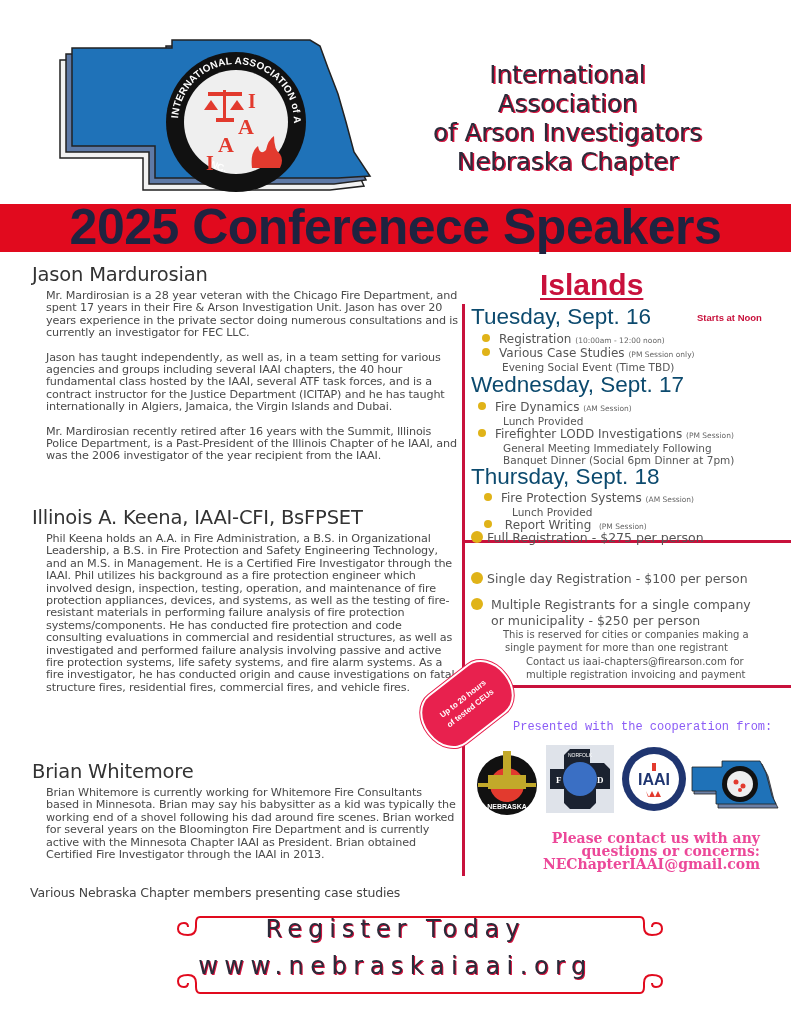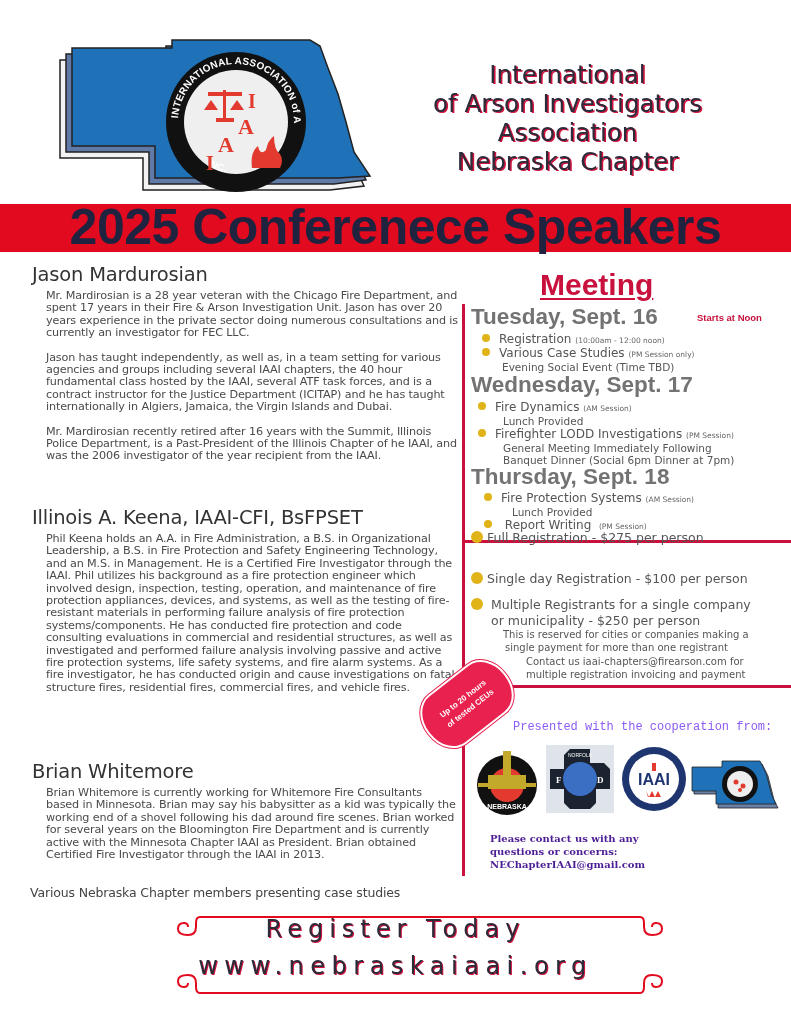--- a/index.html
+++ b/index.html
@@ -43,21 +43,21 @@
   
   .right-border { position: absolute; left: 462px; top: 304px; width: 3px; height: 572px; background: #c8113c; }
   .hr-red { position: absolute; height: 3px; background: #c8113c; }
   .schedule-title {
     position: absolute; left: 540px; top: 268px; font-family: "Liberation Sans", sans-serif;
     font-weight: 700; font-size: 30px; color: #c8113c; text-decoration: underline;
     text-decoration-thickness: 2px; text-underline-offset: 3px;
   }
   .day {
     position: absolute; left: 471px; font-family: "Liberation Sans", sans-serif;
-    font-weight: 700; font-size: 22.5px; color: #737373; letter-spacing: 0px;
+    font-weight: 400; font-size: 22.5px; color: #0c4a6e; letter-spacing: 0px;
   }
   .starts-noon {
     position: absolute; left: 697px; top: 312px; font-family: "Liberation Sans", sans-serif;
     font-weight: 700; font-size: 9.5px; color: #c8113c;
   }
   .item { position: absolute; font-size: 12px; color: #555; white-space: nowrap; }
   .item .dot {
     display: inline-block; width: 8px; height: 8px; border-radius: 50%;
     background: #e0b318; margin-right: 9px; vertical-align: 1px;
   }
@@ -86,23 +86,23 @@
     justify-content: center; color: #fff; font-family: "Liberation Sans", sans-serif;
     font-weight: 700; font-size: 8px; line-height: 12px;
   }
 
   
   .coop-label { position: absolute; left: 513px; top: 720px; font-size: 12px; color: #8b5cf6; font-family: Liberation Mono, monospace; }
   .partner { position: absolute; top: 745px; }
 
   
   .contact {
-    position: absolute; left: 490px; top: 832px; width: 270px; text-align: left;
-    font-family: "DejaVu Serif", serif; font-weight: 700; font-size: 10px;
-    line-height: 13px; color: #4c1d95;
+    position: absolute; left: 490px; top: 832px; width: 270px; text-align: right;
+    font-family: "DejaVu Serif", serif; font-weight: 700; font-size: 14px;
+    line-height: 13px; color: #ec4899;
   }
 
   
   .register-frame { position: absolute; left: 160px; top: 905px; width: 520px; height: 100px; }
   .register-1 {
     position: absolute; left: 0; top: 915px; width: 791px; text-align: center;
     font-size: 24px; letter-spacing: 6px; color: #2b2b3a; text-shadow: 1px 1px 0 #d4143f;
   }
   .register-2 {
     position: absolute; left: 0; top: 952px; width: 791px; text-align: center;
@@ -142,22 +142,22 @@
     <text x="200" y="78" font-size="20">I</text>
     <text x="190" y="104" font-size="22">A</text>
     <text x="170" y="122" font-size="22">A</text>
     <text x="158" y="140" font-size="20">I</text>
   </g>
   <path d="M204 138 Q202 122 210 116 Q212 126 218 120 Q220 110 226 106 Q226 120 232 124 Q236 130 232 138 Z" fill="#e23a2e"></path>
 </svg>
 
 <div class="org-title">
   <div>International</div>
+  <div>Association</div>
   <div>of Arson Investigators</div>
-  <div>Association</div>
   <div>Nebraska Chapter</div>
 </div>
 
 <div class="banner"></div>
 <div class="banner-text">2025 Conferenece Speakers</div>
 
 <div class="speaker-name" style="top:263px;">Jason Mardurosian</div>
 <div class="bio" style="top:290px;">
   <p>Mr. Mardirosian is a 28 year veteran with the Chicago Fire Department, and spent 17 years in their Fire &amp; Arson Investigation Unit. Jason has over 20 years experience in the private sector doing numerous consultations and is currently an investigator for FEC LLC.</p>
   <p>Jason has taught independently, as well as, in a team setting for various agencies and groups including several IAAI chapters, the 40 hour fundamental class hosted by the IAAI, several ATF task forces, and is a contract instructor for the Justice Department (ICITAP) and he has taught internationally in Algiers, Jamaica, the Virgin Islands and Dubai.</p>
@@ -173,21 +173,21 @@
 <div class="bio" style="top:787px;">
   <p>Brian Whitemore is currently working for Whitemore Fire Consultants based in Minnesota.  Brian may say his babysitter as a kid was typically the working end of a shovel following his dad around fire scenes.  Brian worked for several years on the Bloomington Fire Department  and is currently active with the Minnesota Chapter IAAI as President.  Brian obtained Certified Fire Investigator through the IAAI in 2013.</p>
 </div>
 
 <div class="footnote">Various Nebraska Chapter members presenting case studies</div>
 
 <div class="right-border"></div>
 <div class="hr-red" style="left:462px; top:540px; width:329px;"></div>
 <div class="hr-red" style="left:462px; top:685px; width:329px;"></div>
 
-<div class="schedule-title">Meeting</div>
+<div class="schedule-title">Islands</div>
 
 <div class="day" style="top:304px;">Tuesday, Sept. 16</div>
 <div class="starts-noon">Starts at Noon</div>
 <div class="item" style="left:482px; top:332px;">
   <span class="dot"></span><span>Registration</span> <small>(10:00am - 12:00 noon)</small>
 </div>
 <div class="item" style="left:482px; top:346px;">
   <span class="dot"></span><span>Various  Case Studies</span> <small>(PM Session only)</small>
 </div>
 <div class="sub" style="left:502px; top:361px;">Evening Social Event (Time TBD)</div>

